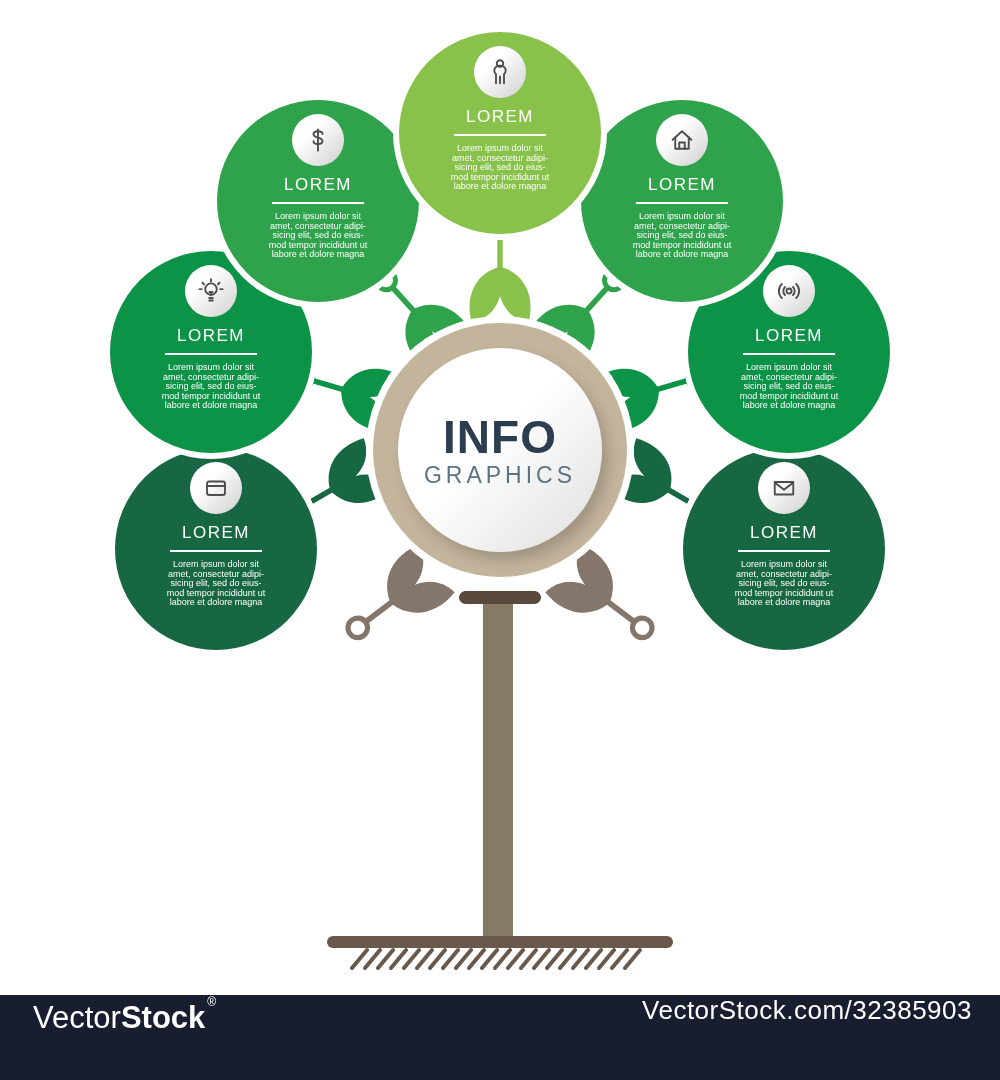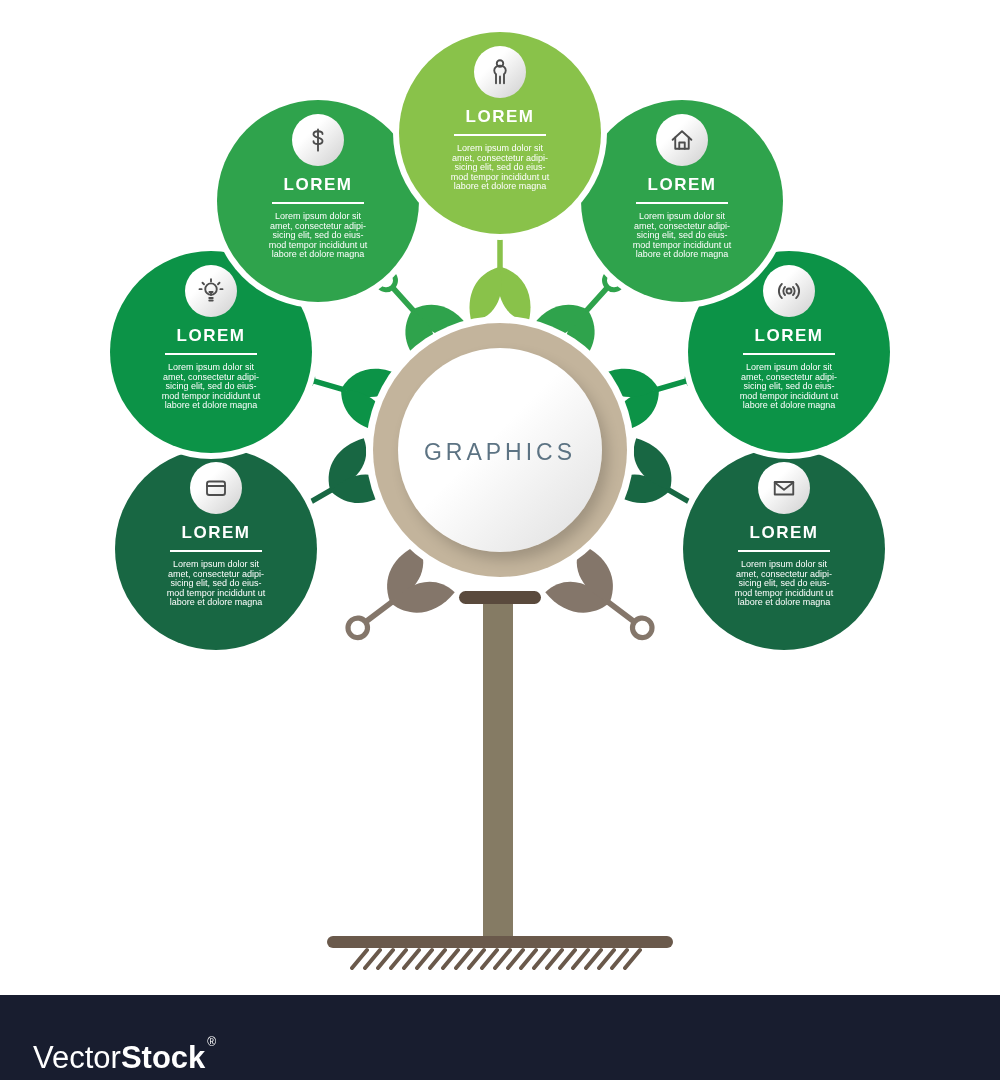--- a/index.html
+++ b/index.html
@@ -10,40 +10,40 @@
   
   .node{position:absolute;width:202px;height:202px;border-radius:50%;
         box-shadow:0 0 0 6px #fff;display:flex;flex-direction:column;align-items:center;
         text-align:center;}
   .z10{z-index:10}.z20{z-index:20}.z30{z-index:30}.z40{z-index:40}
   .disc{width:52px;height:52px;border-radius:50%;margin-top:14px;flex:0 0 auto;
         background:linear-gradient(135deg,#ffffff 35%,#cfcfcf 100%);
         display:flex;align-items:center;justify-content:center;}
   .disc svg{width:30px;height:30px;stroke:#4d4d4d;fill:none;stroke-width:1.5;
         stroke-linecap:round;stroke-linejoin:round;}
-  .node-label{margin-top:9px;color:#fff;font-size:17px;font-weight:700;letter-spacing:1.5px;}
+  .node-label{margin-top:9px;color:#fff;font-size:17px;font-weight:400;letter-spacing:1.5px;}
   .node-divider{width:92px;height:2px;background:#fff;margin-top:7px;}
   .node-body{margin:8px 0 0 0;width:110px;color:#fff;font-size:9px;line-height:9.6px;
         text-align:center;white-space:pre-line;}
 
   
   .hub{position:absolute;left:373px;top:323px;width:254px;height:254px;border-radius:50%;
        background:#c3b49c;box-shadow:0 0 0 7px #fff;z-index:5;
        display:flex;align-items:center;justify-content:center;}
   .hub-inner{width:204px;height:204px;border-radius:50%;
        background:linear-gradient(135deg,#ffffff 45%,#dedede 100%);
        box-shadow:6px 8px 14px rgba(0,0,0,.18);
        display:flex;flex-direction:column;align-items:center;justify-content:center;}
   .hub-title{color:#2c3d4f;font-size:46px;font-weight:700;letter-spacing:1px;line-height:1;}
   .hub-subtitle{color:#5c7383;font-size:23px;font-weight:400;letter-spacing:4px;
        margin-top:4px;line-height:1;}
 
   
   .footer{position:absolute;left:0;top:995px;width:1000px;height:85px;background:#181d2f;
-       z-index:50;display:flex;align-items:flex-end;justify-content:space-between;
+       z-index:50;display:flex;align-items:flex-start;justify-content:space-between;
        padding:0 28px 4px 33px;box-sizing:border-box;color:#fff;}
   .logo{font-size:31px;font-weight:400;}
   .logo b{font-weight:700;}
   .logo sup{font-size:12px;vertical-align:22px;margin-left:2px;}
   .wm-url{font-size:26px;font-weight:400;letter-spacing:.5px;}
 </style>
 </head>
 <body>
 
 <div class="stage">
@@ -70,20 +70,21 @@
     <use href="#lp" transform="translate(420,318) rotate(138) scale(1.1)" style="color:#2fa34c"></use>
     <use href="#lp" transform="translate(580,318) rotate(-138) scale(1.1)" style="color:#2fa34c"></use>
     <use href="#lp" transform="translate(352,392) rotate(106) scale(1.1)" style="color:#0c9347"></use>
     <use href="#lp" transform="translate(648,392) rotate(-106) scale(1.1)" style="color:#0c9347"></use>
     <use href="#lp" transform="translate(340,485) rotate(60) scale(1.1)" style="color:#186743"></use>
     <use href="#lp" transform="translate(660,485) rotate(-60) scale(1.1)" style="color:#186743"></use>
   </svg>
 
   <div class="hub">
     <div class="hub-inner">
+      <div class="hub-title">INFO</div>
       <div class="hub-subtitle">GRAPHICS</div>
     </div>
   </div>
 
   <div class="node z40" style="left: 399px; top: 32px; background: rgb(137, 194, 74);">
     <div class="disc">
       <svg viewBox="0 0 24 24">
         <circle cx="12" cy="5.2" r="2.6"></circle>
         <path d="M8.8 21v-7.2c-.9-.8-1.4-1.9-1.4-3 0-2.4 2-3.8 4.6-3.8s4.6 1.4 4.6 3.8c0 1.1-.5 2.2-1.4 3V21"></path>
         <path d="M12 15.5V21"></path>
@@ -193,15 +194,16 @@
     <div class="node-divider"></div>
     <p class="node-body">Lorem ipsum dolor sit
 amet, consectetur adipi-
 sicing elit, sed do eius-
 mod tempor incididunt ut
 labore et dolore magna</p>
   </div>
 
   <div class="footer" style="background: rgb(24, 29, 47);">
     <span class="logo"><span>Vector</span><b>Stock</b><sup>®</sup></span>
+    <span class="wm-url">VectorStock.com/32385903</span>
   </div>
 
 </div>
 
 </body></html>

